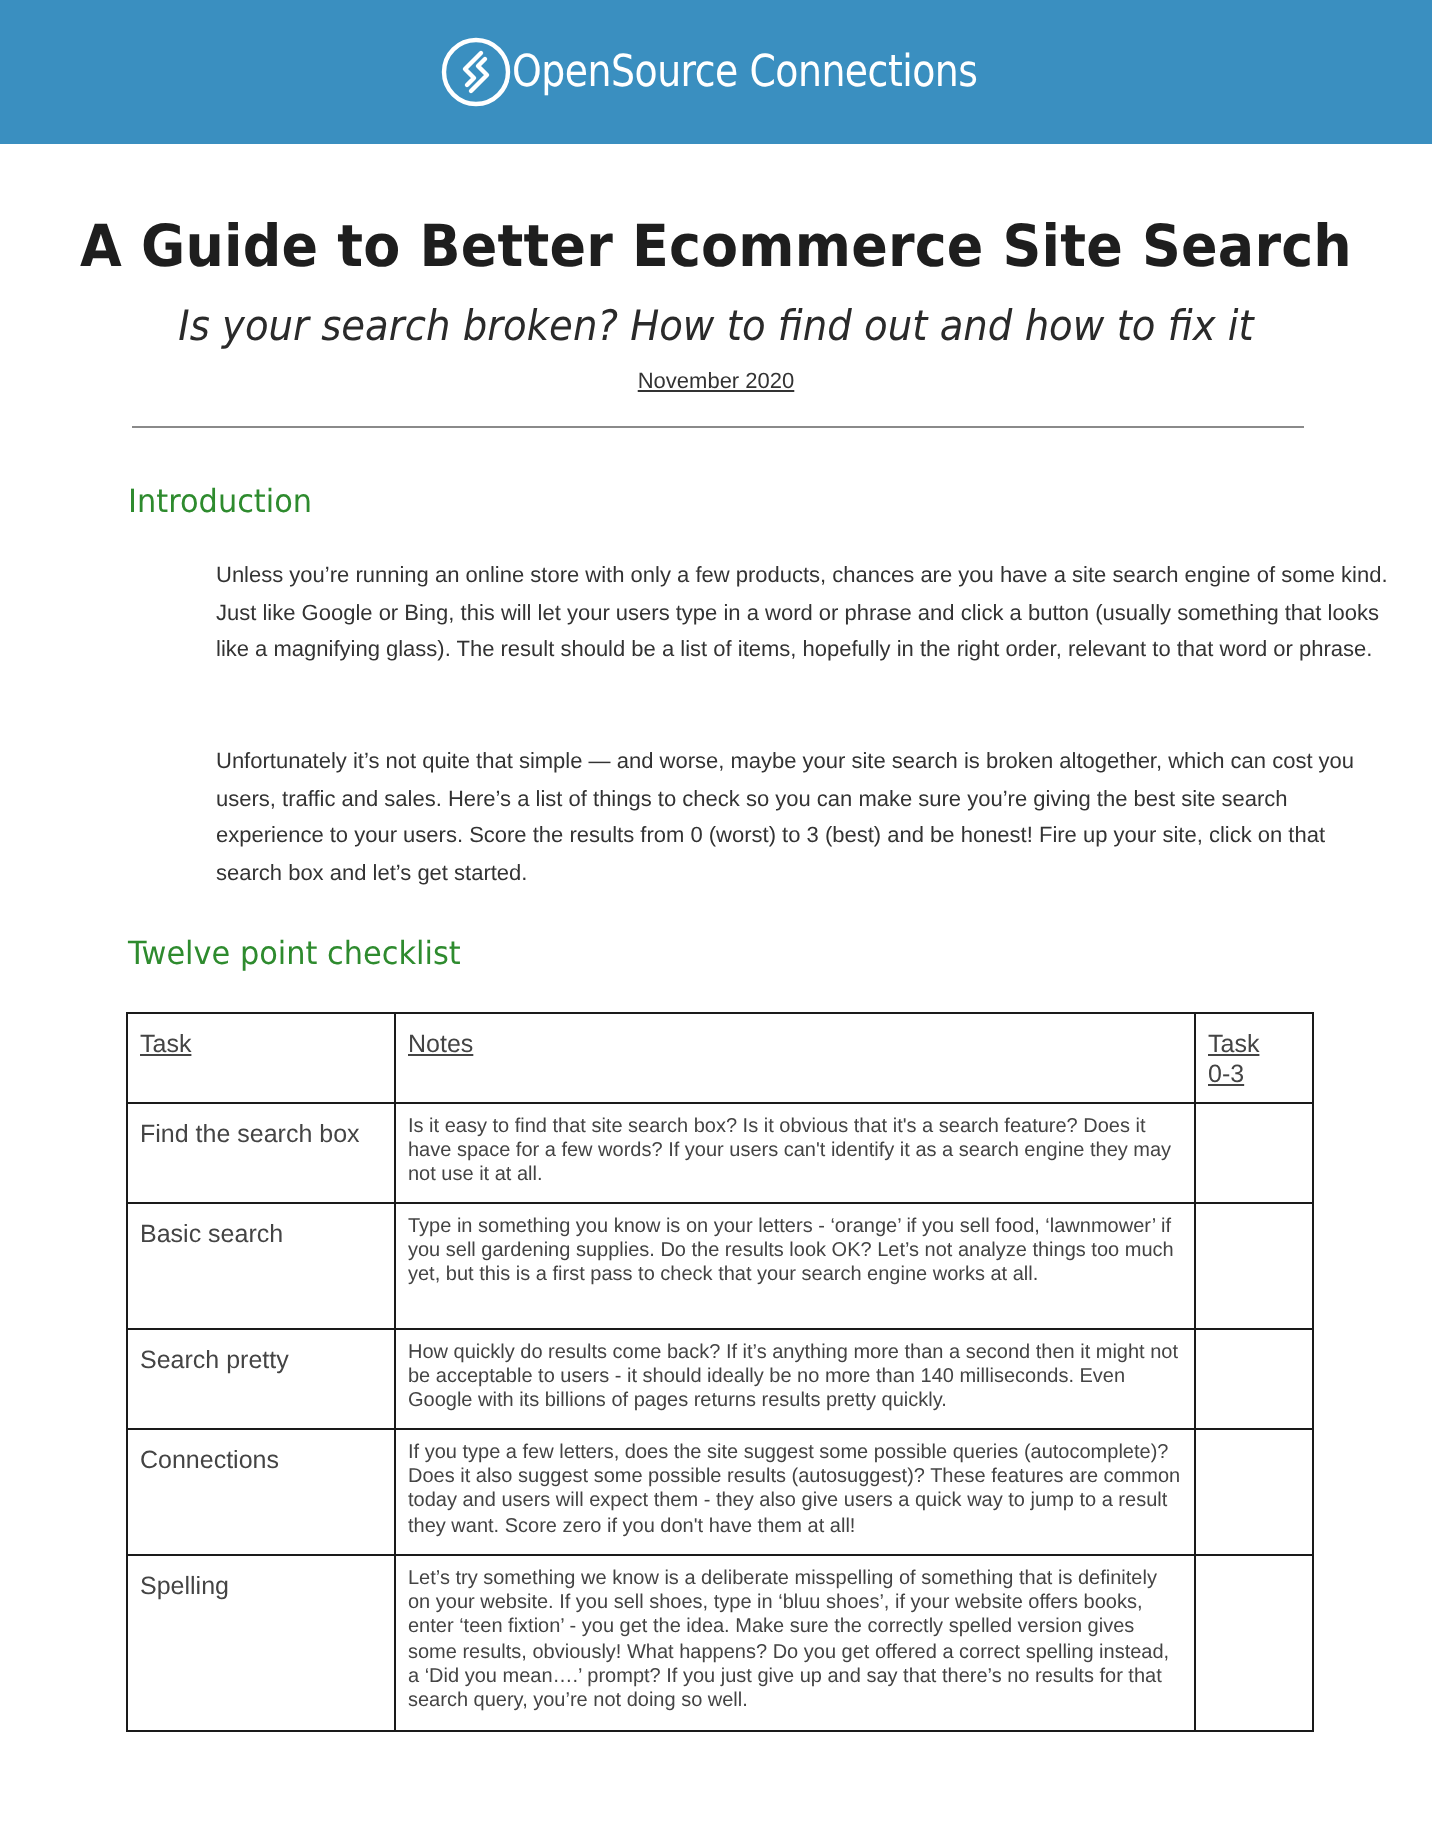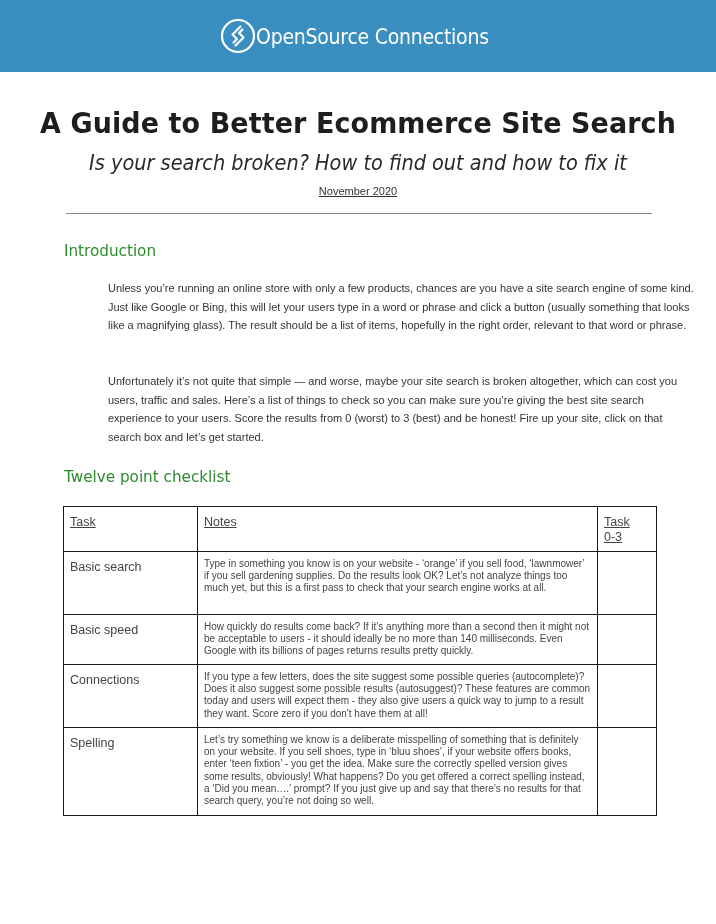--- a/index.html
+++ b/index.html
@@ -114,27 +114,32 @@
   </colgroup>
   <tbody>
       <tr>
     <th class="head">Task</th>
     <th class="head">Notes</th>
     <th class="head">
       <div>Task</div>
       <div>0-3</div>
     </th>
   </tr>
+  <tr class="r1">
+    <td class="task">Find the search box</td>
+    <td class="notes">Is it easy to find that site search box? Is it obvious that it's a search feature? Does it have space for a few words? If your users can't identify it as a search engine they may not use it at all.</td>
+    <td class="score"></td>
+  </tr>
   <tr class="r2">
     <td class="task">Basic search</td>
-    <td class="notes">Type in something you know is on your website - ‘orange’ if you sell food, ‘lawnmower’ if you sell gardening supplies. Do the results look OK? Let’s not analyze things too much yet, but this is a first pass to check that your search engine works at all.</td>
+    <td class="notes">Type in something you know is on your letters - ‘orange’ if you sell food, ‘lawnmower’ if you sell gardening supplies. Do the results look OK? Let’s not analyze things too much yet, but this is a first pass to check that your search engine works at all.</td>
     <td class="score"></td>
   </tr>
   <tr class="r3">
-    <td class="task">Basic speed</td>
+    <td class="task">Search pretty</td>
     <td class="notes">How quickly do results come back? If it’s anything more than a second then it might not be acceptable to users - it should ideally be no more than 140 milliseconds. Even Google with its billions of pages returns results pretty quickly.</td>
     <td class="score"></td>
   </tr>
   <tr class="r4">
     <td class="task">Connections</td>
     <td class="notes">If you type a few letters, does the site suggest some possible queries (autocomplete)? Does it also suggest some possible results (autosuggest)? These features are common today and users will expect them - they also give users a quick way to jump to a result they want. Score zero if you don't have them at all!</td>
     <td class="score"></td>
   </tr>
   <tr class="r5">
     <td class="task">Spelling</td>

